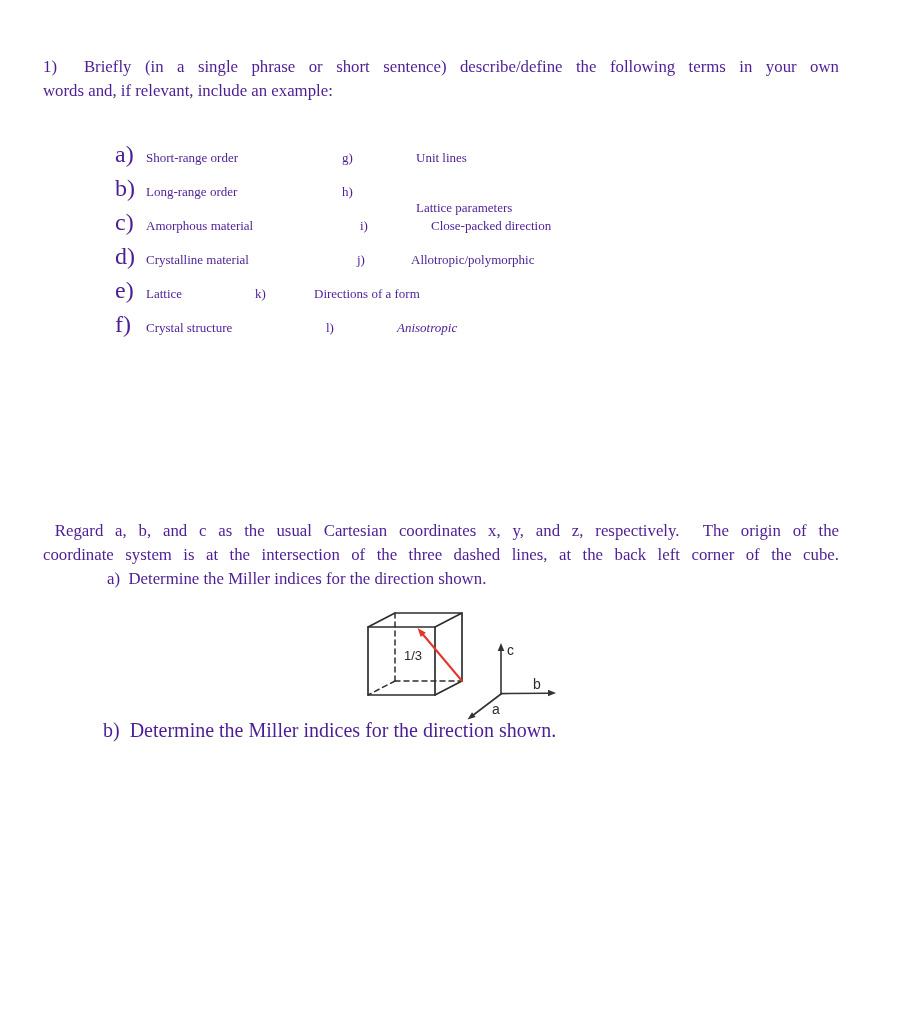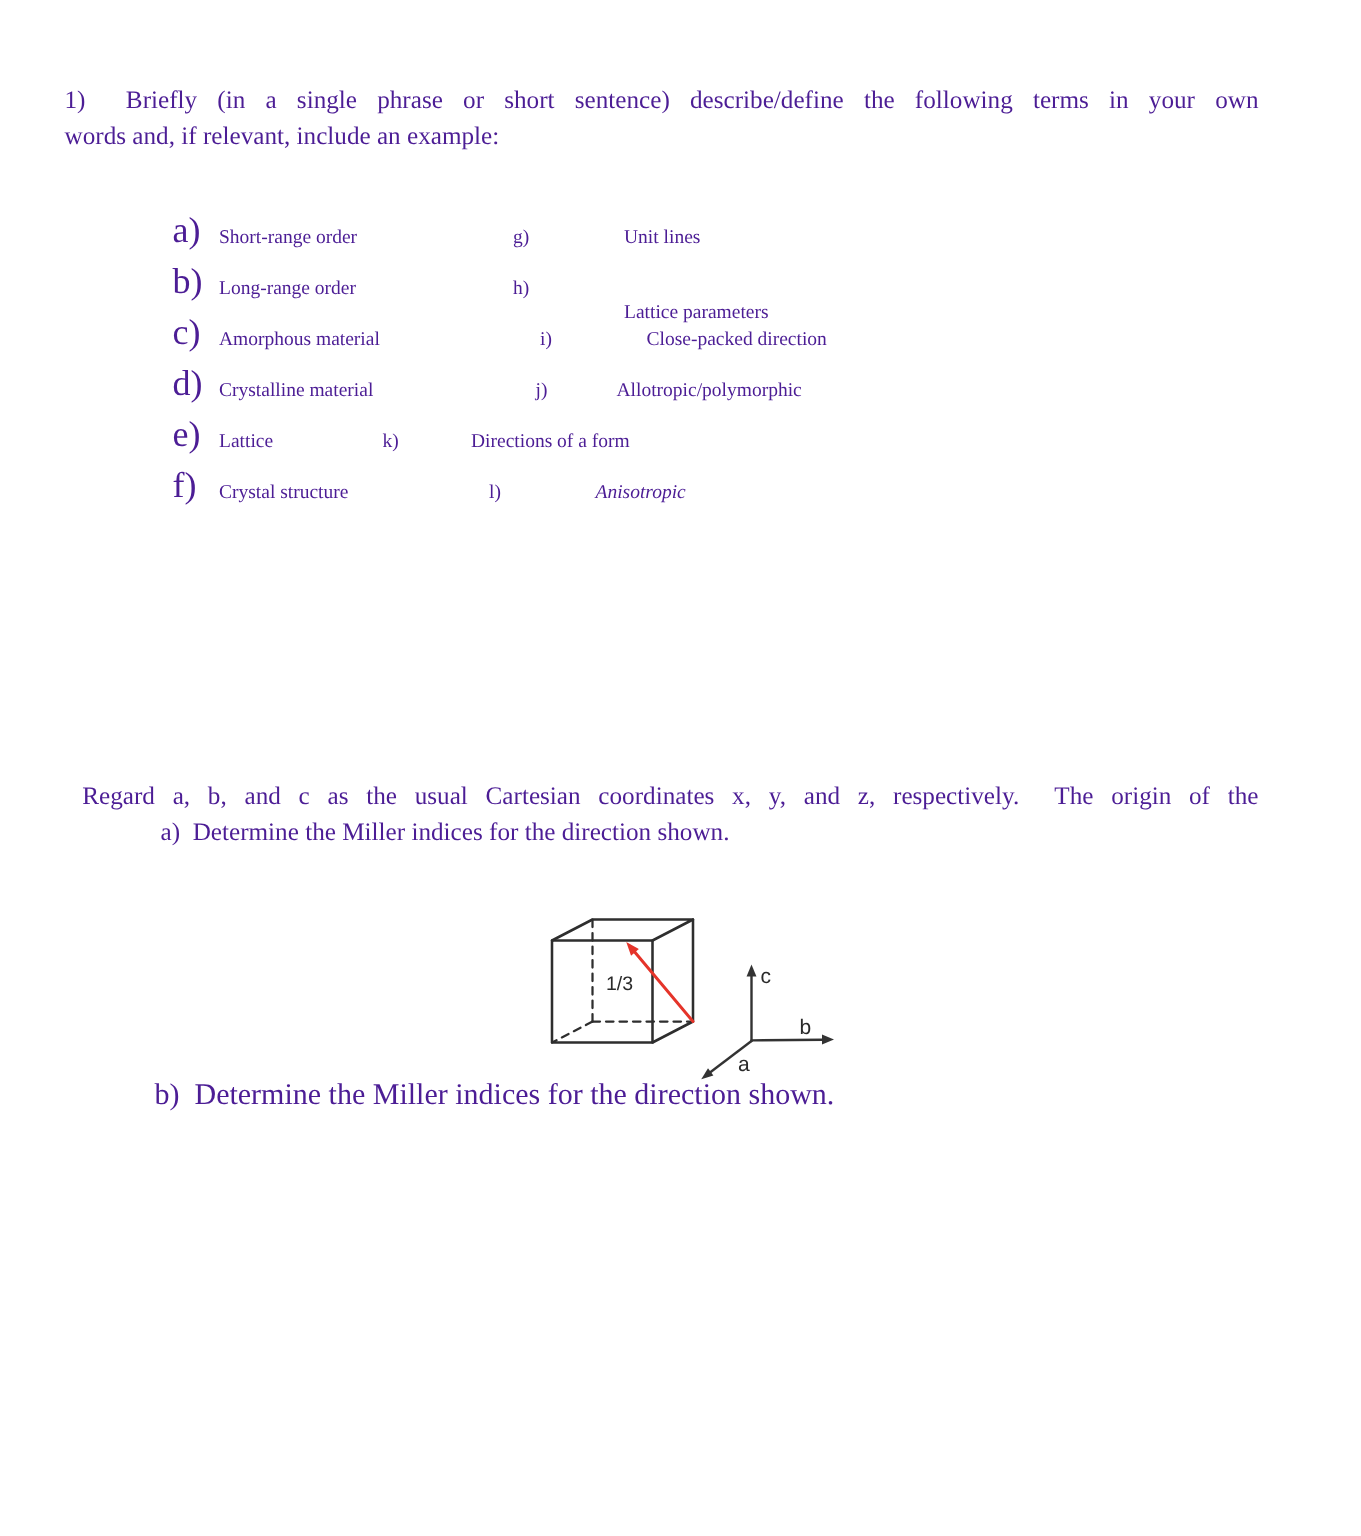--- a/index.html
+++ b/index.html
@@ -135,20 +135,21 @@
   <div class="trow" id="trow-5">
     <span class="ll">f)</span>
     <span class="lt">Crystal structure</span>
     <span class="rl">l)</span>
     <span class="rt">Anisotropic</span>
   </div>
 
 
   <div class="para" id="q3">
     <div class="line"> Regard a, b, and c as the usual Cartesian coordinates x, y, and z, respectively.  The origin of the</div>
+    <div class="line">coordinate system is at the intersection of the three dashed lines, at the back left corner of the cube.</div>
     <div class="part-a">a)  Determine the Miller indices for the direction shown.</div>
   </div>
 
   <div id="figure">
     <svg width="215" height="127" viewBox="355 601 215 127" xmlns="http://www.w3.org/2000/svg">
 
       <g fill="none" stroke="#2e2e2e" stroke-width="1.7" stroke-linejoin="round" stroke-linecap="round">
         <path d="M368,627 H435 V695 H368 Z"></path>
         <path d="M368,627 L395,613 H462 L435,627"></path>
         <path d="M462,613 V681 L435,695"></path>

